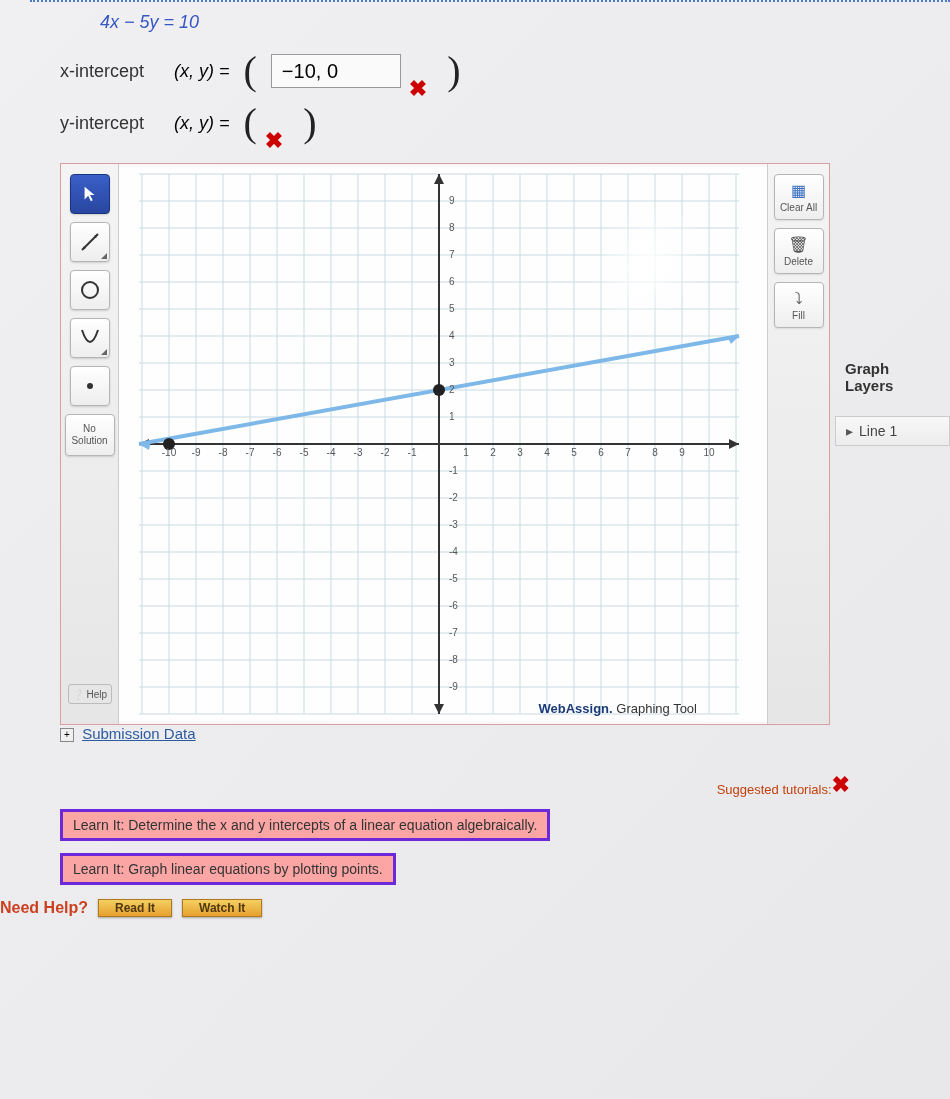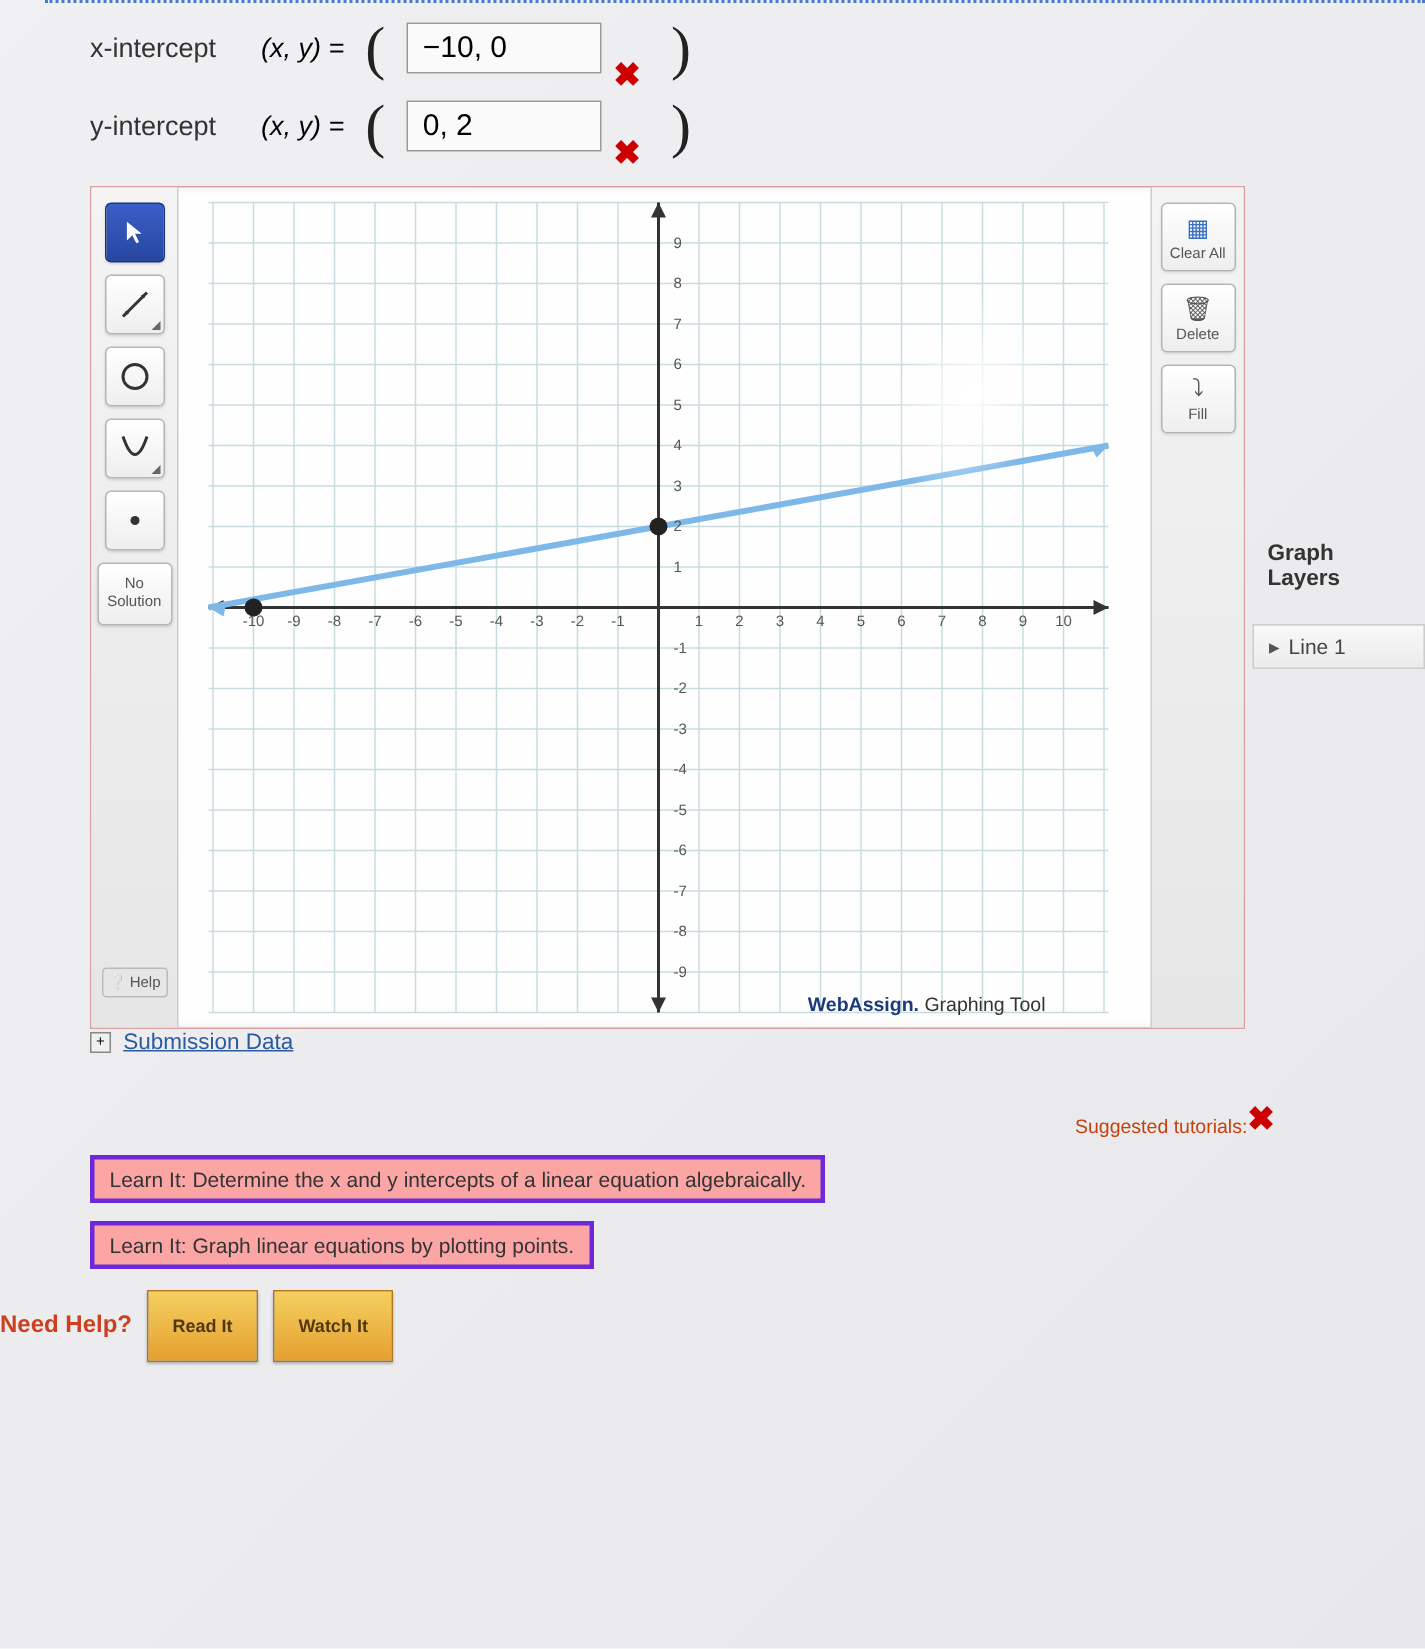--- a/index.html
+++ b/index.html
@@ -255,21 +255,21 @@
       font-size: 16px;
       color: #cc4020;
       font-weight: bold;
       display: flex;
       align-items: center;
       gap: 10px;
     }
     .help-action {
       background: linear-gradient(180deg, #f4d060, #e6a030);
       border: 1px solid #b07820;
-      padding: 16px 16px;
+      padding: 1px 16px;
       font-size: 12px;
       color: #503810;
       font-weight: bold;
       cursor: pointer;
       box-shadow: 0 1px 2px rgba(0,0,0,0.3);
     }
     .corner-tri {
       position: absolute;
       bottom: 2px;
       right: 2px;
@@ -287,37 +287,37 @@
       transform: rotate(25deg);
       pointer-events: none;
     }
   </style>
 </head>
 <body>
 
 <div class="dotted-top"></div>
 
 <div class="content">
+  <div class="equation">4x − 5y = 10</div>
 
   <div class="intercept-row">
     <span class="label">x-intercept</span>
     <span class="xy">(x, y) =</span>
     <span class="paren">(</span>
     <span class="answer-box">−10, 0</span>
     <span style="position:relative;">
       <span class="x-mark">✖</span>
     </span>
     <span class="paren">)</span>
   </div>
 
   <div class="intercept-row">
     <span class="label">y-intercept</span>
     <span class="xy">(x, y) =</span>
     <span class="paren">(</span>
-    <span class="answer-box">0, 2</span>
     <span style="position:relative;">
       <span class="x-mark">✖</span>
     </span>
     <span class="paren">)</span>
   </div>
 
   <div class="graph-section">
 
     <div class="graph-container">
 

